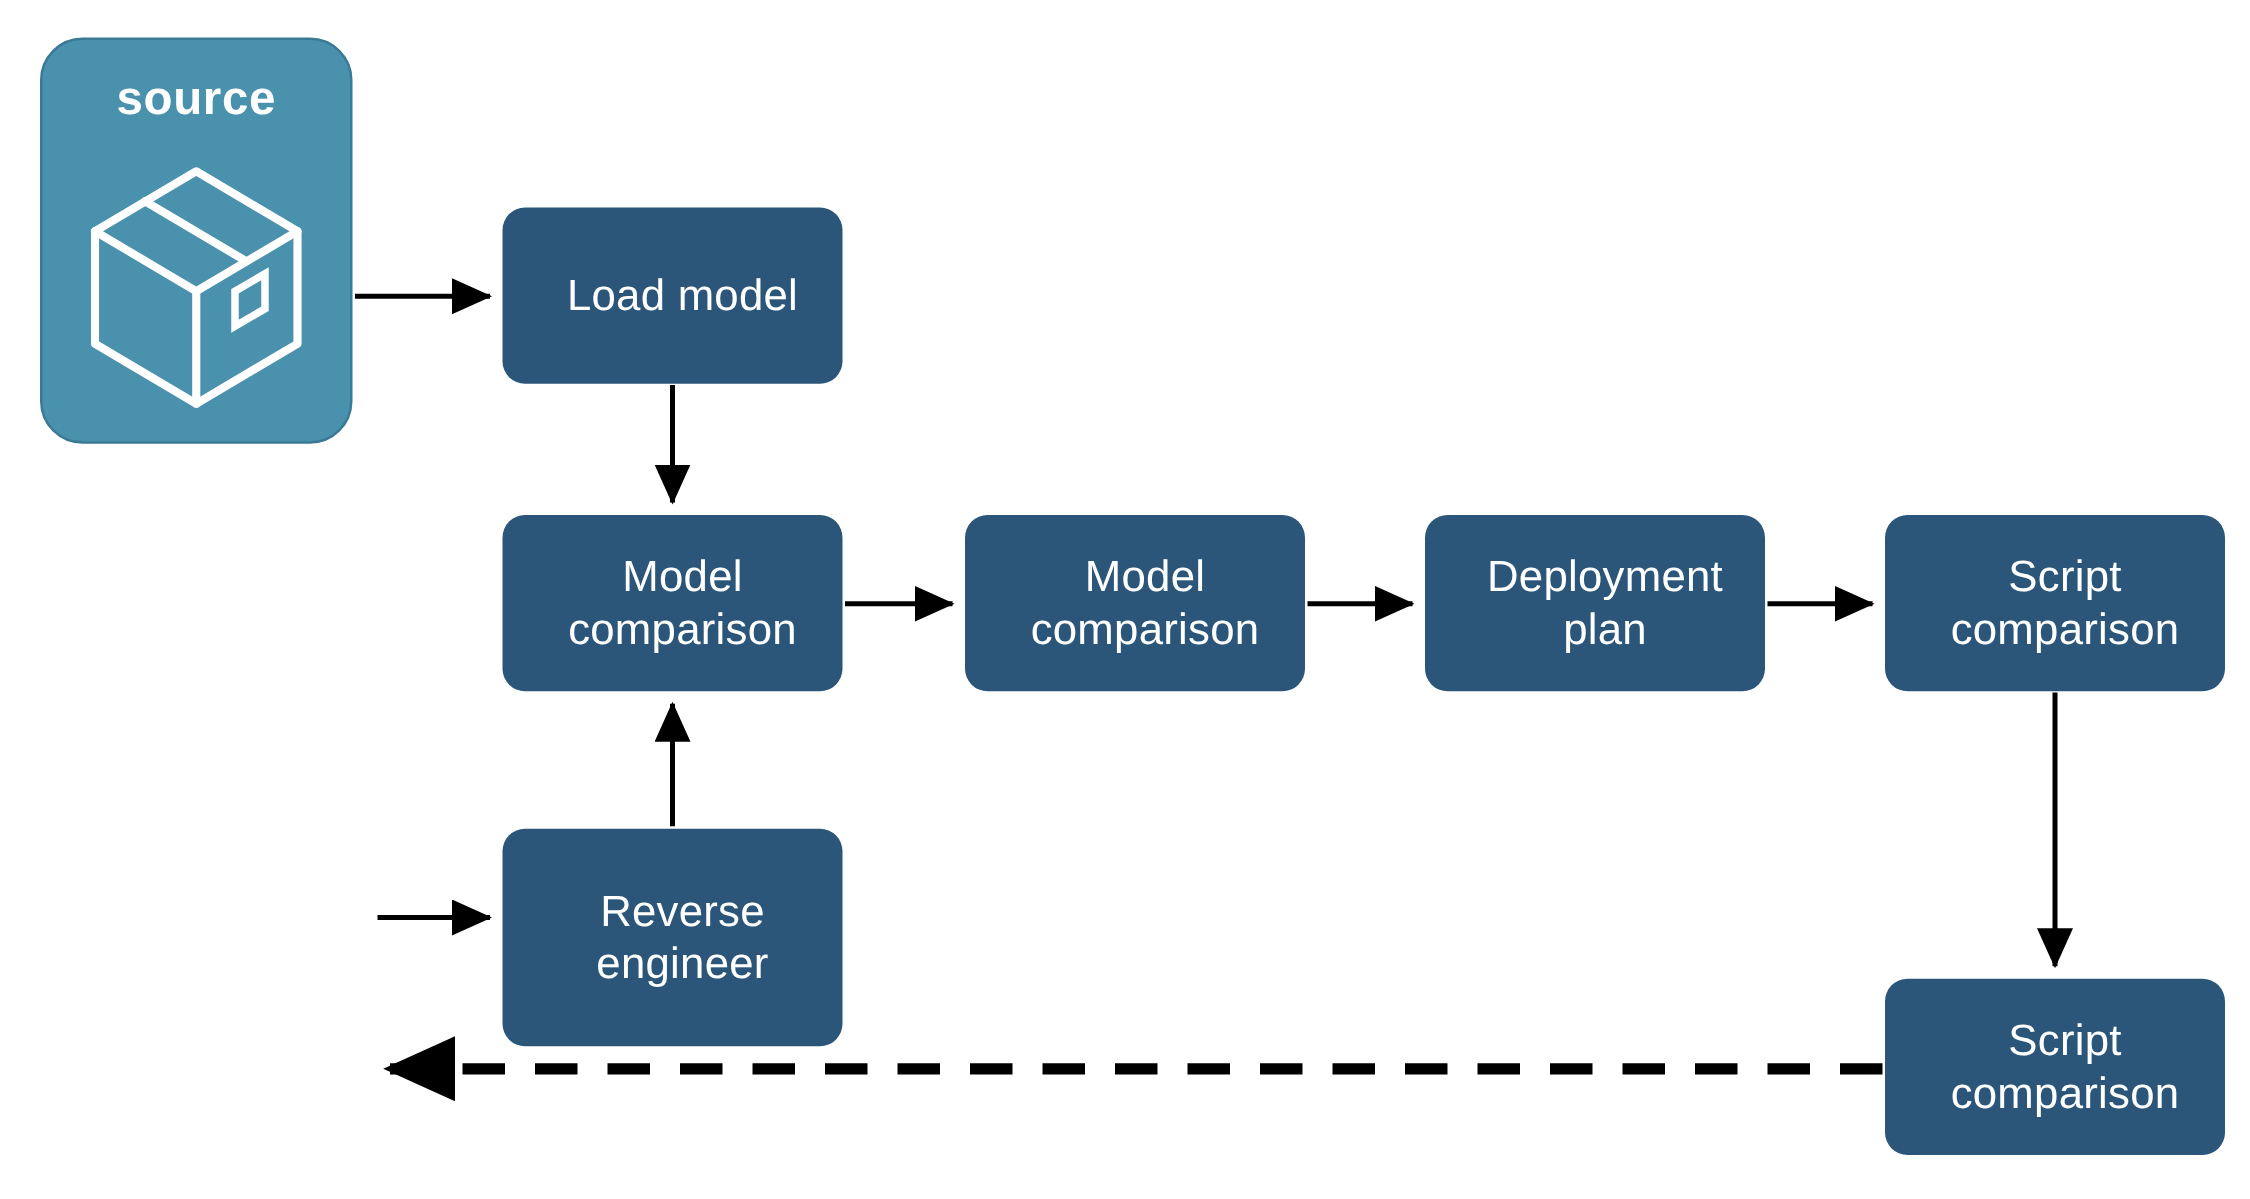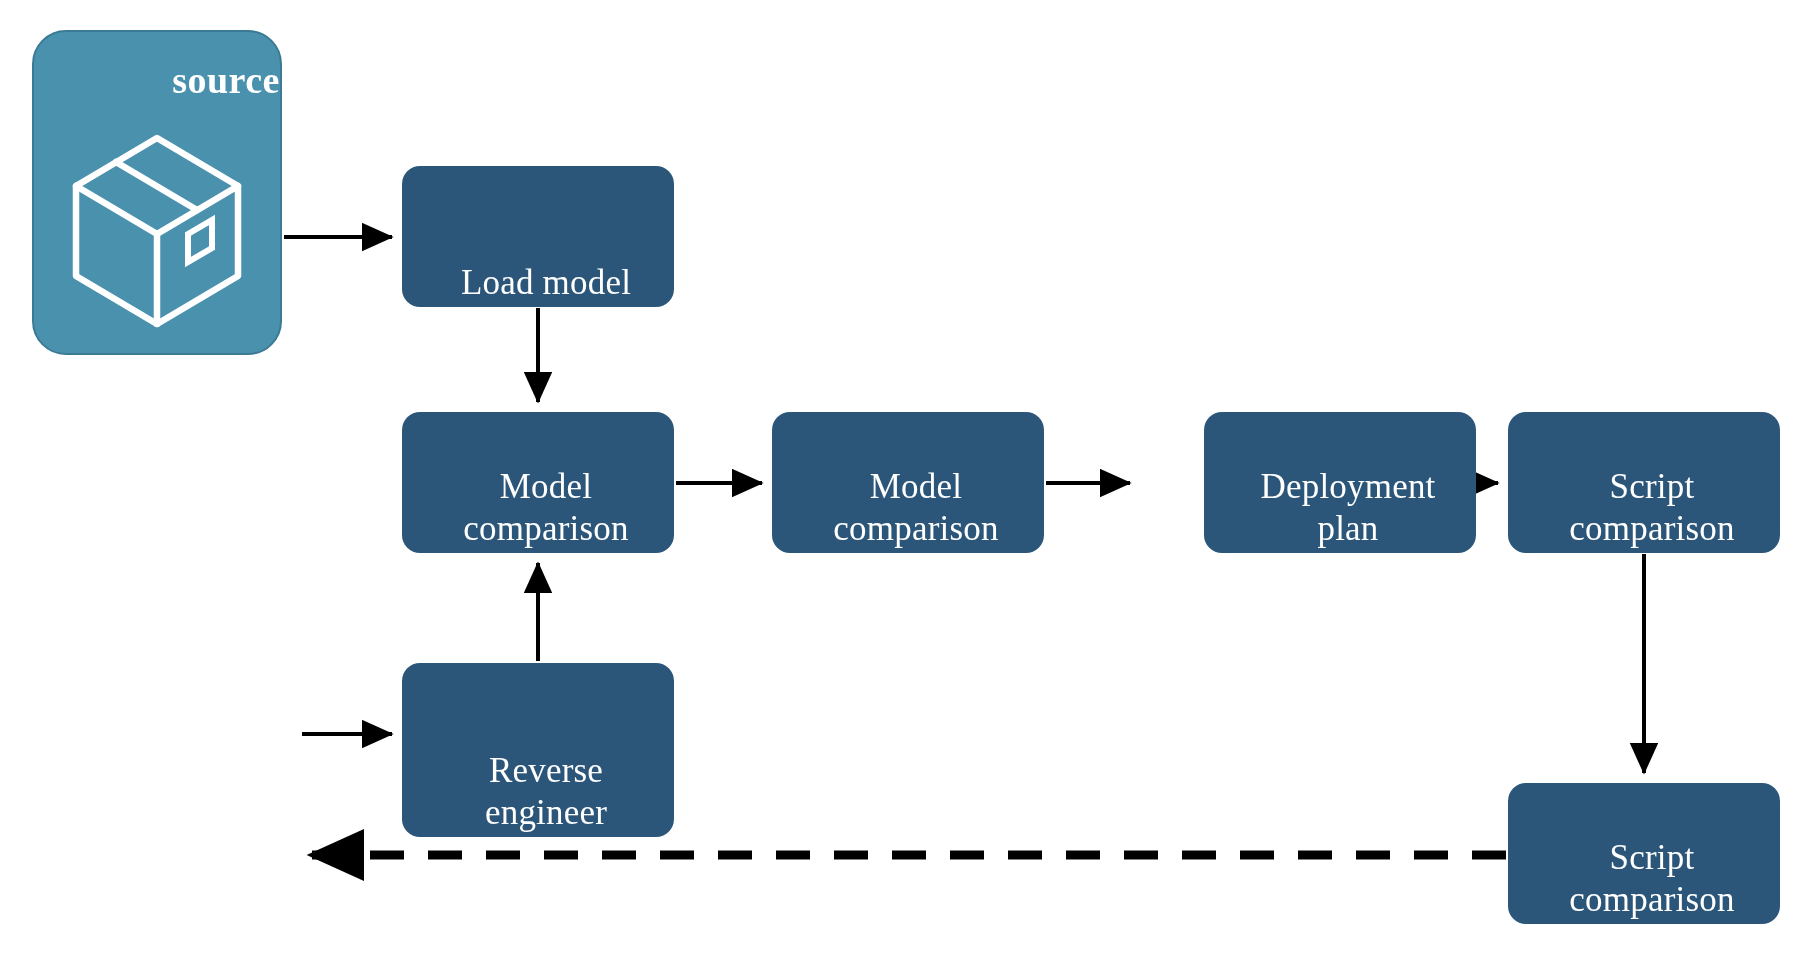--- a/index.html
+++ b/index.html
@@ -22,25 +22,24 @@
     left: 0;
     top: 0;
     width: 1800px;
     height: 959px;
     pointer-events: none;
   }
   .node {
     position: absolute;
     box-sizing: border-box;
     display: flex;
-    align-items: flex-end;
+    align-items: center;
     justify-content: center;
     text-align: center;
     color: #ffffff;
-    font-family: Liberation Serif, serif;
   }
   .process {
     background: #2b5679;
     border-radius: 18px;
     font-size: 35px;
     line-height: 1.18;
     font-weight: 400;
     letter-spacing: 0.2px;
     padding: 4px 8px;
   }
@@ -125,21 +124,21 @@
   </div>
 
   <div class="node process" style="left:402px; top:412px; width:272px; height:141px;">
     <span class="process-label"><span>Model</span><br><span>comparison</span></span>
   </div>
 
   <div class="node process" style="left:772px; top:412px; width:272px; height:141px;">
     <span class="process-label"><span>Model</span><br><span>comparison</span></span>
   </div>
 
-  <div class="node process" style="left:1204px; top:412px; width:272px; height:141px;">
+  <div class="node process" style="left:1140px; top:412px; width:272px; height:141px;">
     <span class="process-label"><span>Deployment</span><br><span>plan</span></span>
   </div>
 
   <div class="node process" style="left:1508px; top:412px; width:272px; height:141px;">
     <span class="process-label"><span>Script</span><br><span>comparison</span></span>
   </div>
 
   <div class="node process" style="left:402px; top:663px; width:272px; height:174px;">
     <span class="process-label"><span>Reverse</span><br><span>engineer</span></span>
   </div>

